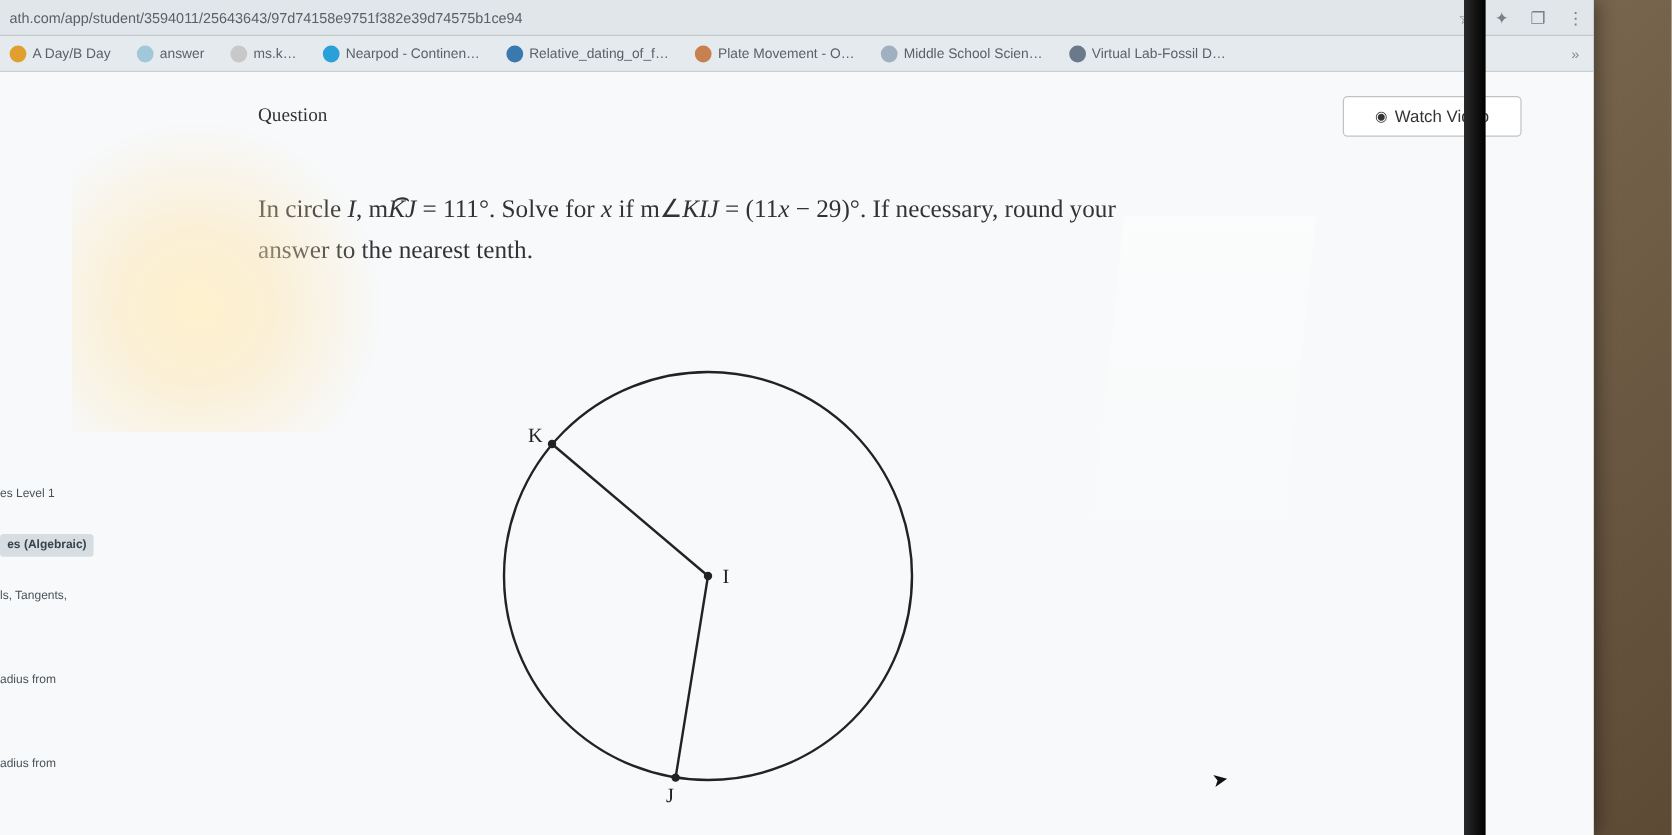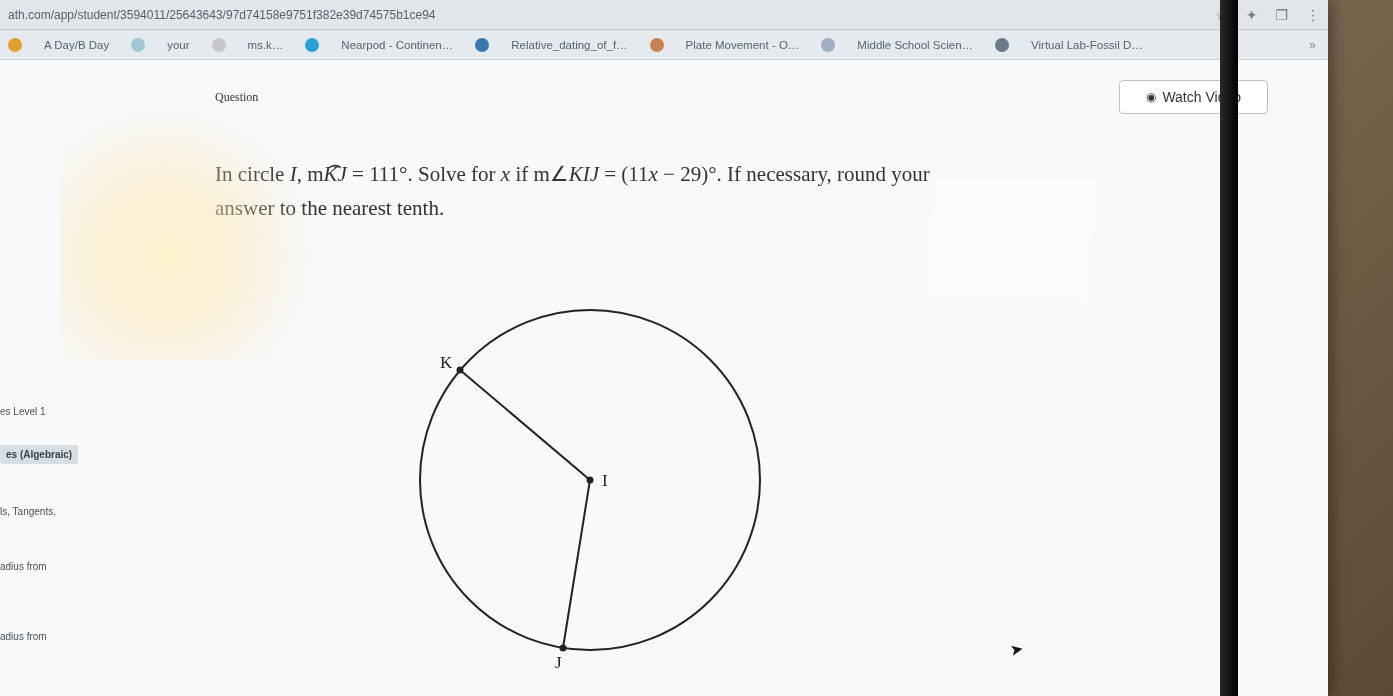--- a/index.html
+++ b/index.html
@@ -36,21 +36,21 @@
     height: 30px;
     background: #e4eaee;
     border-bottom: 1px solid #c8d0d4;
     display: flex;
     align-items: center;
     padding: 0 8px;
     font-size: 11.5px;
     color: #5a6268;
     gap: 22px;
   }
-  .bookmark-item { display: flex; align-items: center; gap: 22px; white-space: nowrap; }
+  .bookmark-item { display: flex; align-items: center; gap: 5px; white-space: nowrap; }
   .bm-icon { width: 14px; height: 14px; border-radius: 50%; display:inline-block; }
   .bookmarks-spacer { flex: 1; }
   .chev { color: #888; font-size: 12px; margin-right: 4px; }
   .page-body {
     position: relative;
     height: calc(100% - 60px);
     background: #f7f9fa;
   }
   
   .glow {
@@ -70,21 +70,21 @@
     pointer-events: none;
     z-index: 5;
   }
   .top-row {
     position: absolute;
     top: 20px; left: 215px; right: 60px;
     display: flex;
     align-items: center;
   }
   .question-label {
-    font-size: 12px;
+    font-size: 16px;
     color: #333;
     font-family: Georgia, serif;
   }
   .top-buttons { margin-left: auto; display: flex; gap: 16px; }
   .pill-btn {
     border: 1px solid #bcc4ca;
     background: #fff;
     color: #333;
     font-size: 14px;
     padding: 8px 26px;
@@ -120,21 +120,21 @@
   
   .sidebar-frag {
     position: absolute;
     left: 0;
     font-size: 10px;
     color: #4a5258;
     padding: 6px 0;
   }
   .sf1 { top: 340px; }
   .sf2 { top: 385px; background: #d6dee4; padding: 4px 6px; border-radius: 3px; color: #3a4248; font-weight: 600; text-align: center; }
-  .sf3 { top: 425px; margin-top: 15px; }
+  .sf3 { top: 425px; }
   .sf4 { top: 495px; }
   .sf5 { top: 565px; }
   .cursor {
     position: absolute;
     left: 1010px; top: 580px;
     font-size: 16px; color: #111;
     transform: rotate(-10deg);
     z-index: 6;
   }
   .physical-edge {
@@ -158,21 +158,21 @@
     </div>
   </div>
 
   <div class="bookmarks-bar">
     <div class="bookmark-item">
       <span class="bm-icon" style="background:#e0a030"></span>
       <span>A Day/B Day</span>
     </div>
     <div class="bookmark-item">
       <span class="bm-icon" style="background:#a0c8d8"></span>
-      <span>your</span>
+      <span>answer</span>
     </div>
     <div class="bookmark-item">
       <span class="bm-icon" style="background:#c8c8c8"></span>
       <span>ms.k…</span>
     </div>
     <div class="bookmark-item">
       <span class="bm-icon" style="background:#2aa0d8"></span>
       <span>Nearpod - Continen…</span>
     </div>
     <div class="bookmark-item">

